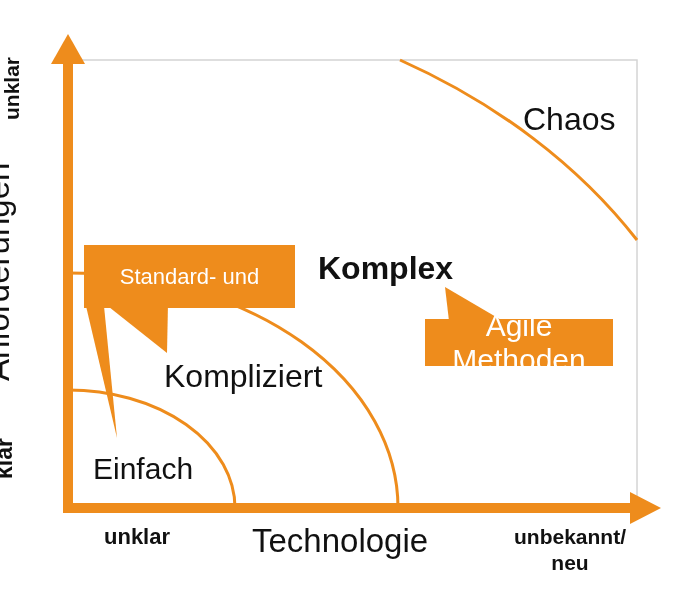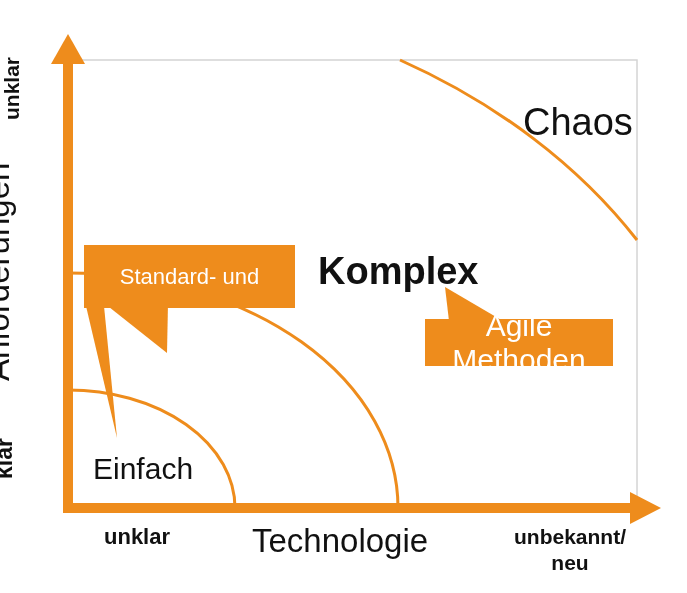--- a/index.html
+++ b/index.html
@@ -12,21 +12,21 @@
   }
   .stage { position:absolute; left:0; top:0; width:687px; height:593px; }
   svg.canvas { position:absolute; left:0; top:0; display:block; }
 
   .plot-border { fill:none; stroke: var(--plot-border); stroke-width:1.5; }
   .arc { fill:none; stroke: var(--accent); stroke-width:3; }
   .axis-shape { fill: var(--accent); }
   .tail { fill: var(--accent); }
 
   .label { position:absolute; color: var(--label); white-space:nowrap; }
-  .region { font-size:38px; }
+  .region { font-size:32px; }
   #lbl-einfach      { left:93px;  top:452px; font-size:30px; }
   #lbl-kompliziert  { left:164px; top:358px; }
   #lbl-komplex      { left:318px; top:250px;font-weight:bold; }
   #lbl-chaos        { left:523px; top:101px; }
 
   .axis-cap { font-weight:bold; font-size:21px; }
   #lbl-bekannt      { left:104px; top:524px; font-size:22px; }
   #lbl-technologie  { left:252px; top:522px; font-size:33px; }
   #lbl-unbekannt    { left:500px; top:524px; width:140px; text-align:center; line-height:26px; white-space:normal; }
 
@@ -64,20 +64,21 @@
 
     <rect class="axis-shape" x="63" y="503" width="571" height="10"></rect>
     <polygon class="axis-shape" points="661,508 630,492 630,524"></polygon>
 
     <polygon class="tail" points="86,306 104,306 117,438"></polygon>
     <polygon class="tail" points="104,303 168,303 167,353"></polygon>
     <polygon class="tail" points="445,287 503,321 449,321"></polygon>
   </svg>
 
   <div class="label region" id="lbl-einfach">Einfach</div>
+  <div class="label region" id="lbl-kompliziert">Kompliziert</div>
   <div class="label region" id="lbl-komplex">Komplex</div>
   <div class="label region" id="lbl-chaos">Chaos</div>
 
   <div class="label axis-cap" id="lbl-bekannt">unklar</div>
   <div class="label axis-cap" id="lbl-unbekannt">
     <div>unbekannt/</div>
     <div>neu</div>
   </div>
   <div class="label" id="lbl-technologie">Technologie</div>
 

